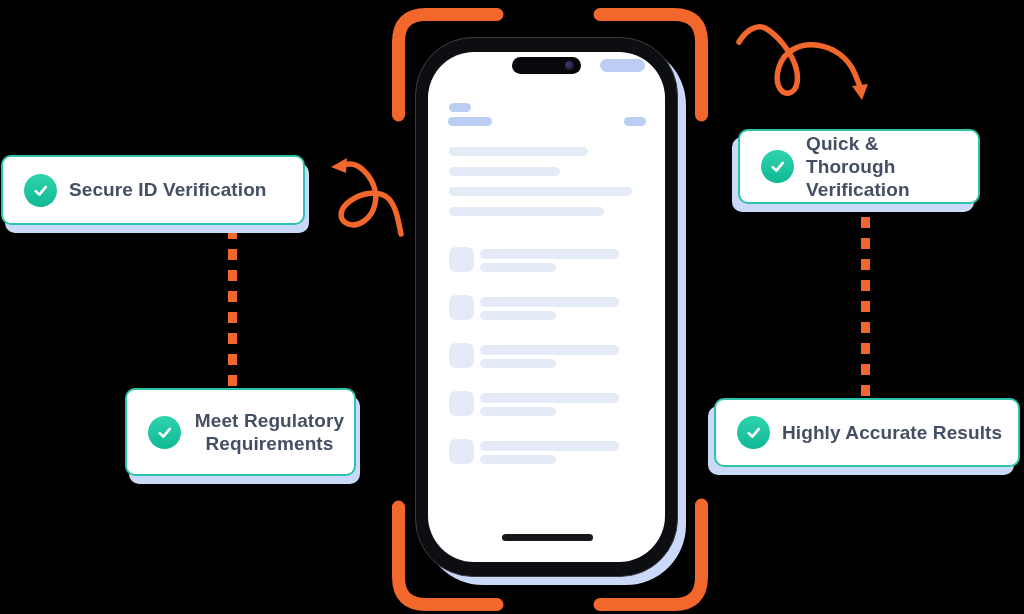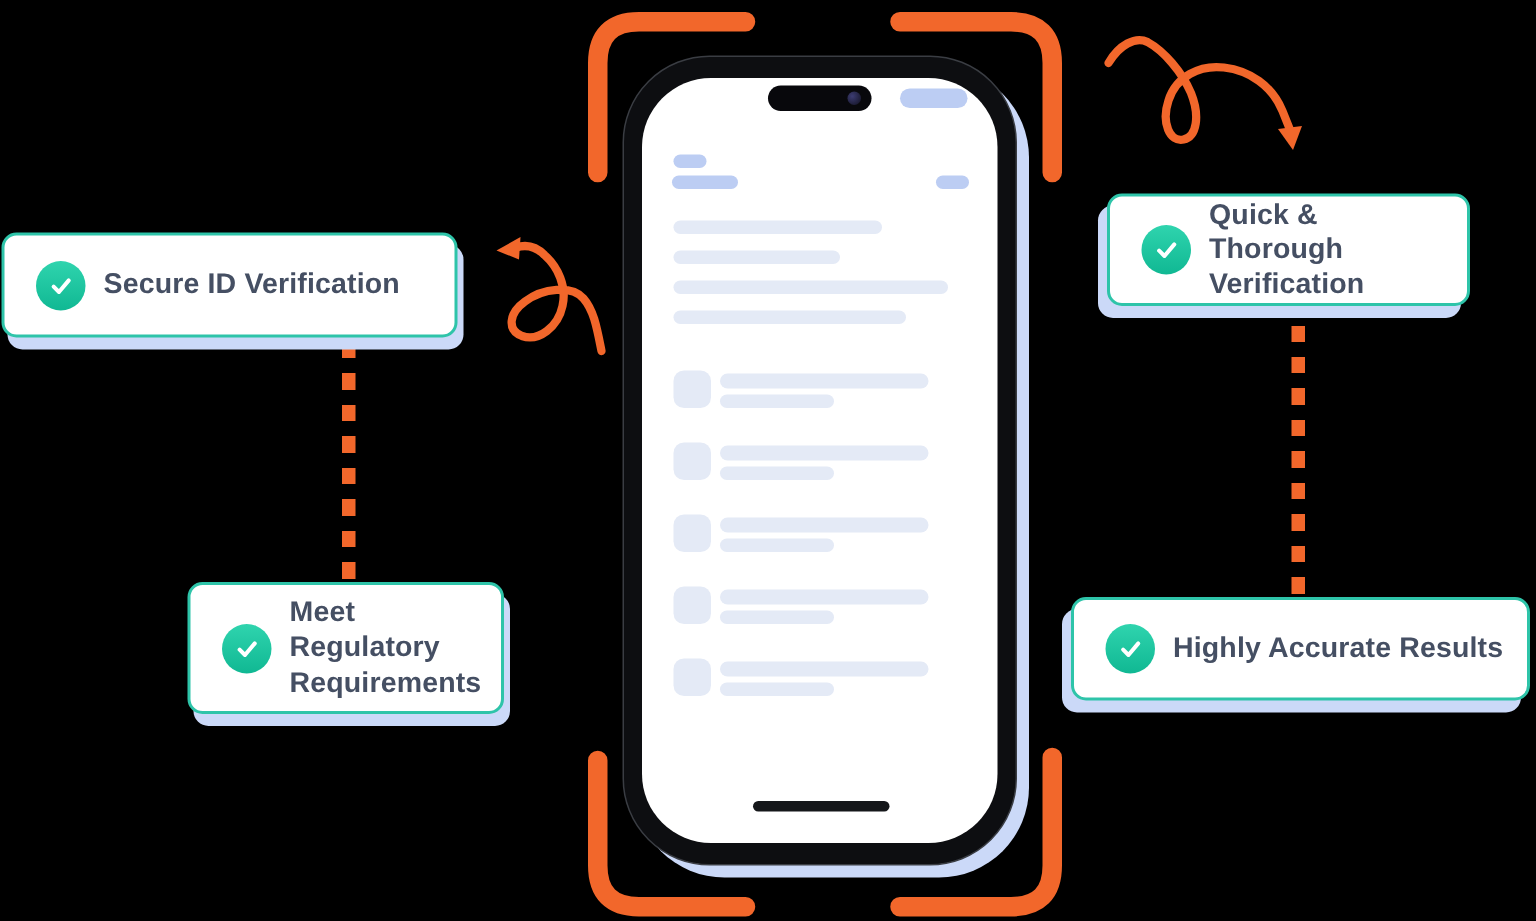--- a/index.html
+++ b/index.html
@@ -38,21 +38,21 @@
   .sk-la{height:10px;border-radius:5px;background:var(--skeleton,#E4EAF6);}
   .sk-lb{height:9px;border-radius:4.5px;background:var(--skeleton,#E4EAF6);}
   .home-bar{position:absolute;left:74px;top:482px;width:91px;height:7px;border-radius:3.5px;background:#15171a;}
 
   .card{position:absolute;z-index:4;background:#fff;border:2px solid var(--teal,#2EC4A9);
         border-radius:10px;display:flex;align-items:center;gap:12px;padding-left:21px;
         box-sizing:border-box;}
   .card-shadow-r{box-shadow:4px 8px 0 var(--lavender,#CBD9F8);}
   .card-shadow-l{box-shadow:-6px 8px 0 var(--lavender,#CBD9F8);}
   .card-tl{left:1px;top:122px;width:304px;height:70px;margin-top:33px;}
-  .card-bl{left:125px;top:388px;width:211px;height:88px;}
+  .card-bl{left:125px;top:388px;width:231px;height:88px;text-align:center;}
   .card-tr{left:738px;top:129px;width:242px;height:75px;}
   .card-br{left:714px;top:398px;width:306px;height:69px;}
   .check{width:33px;height:33px;border-radius:50%;flex:0 0 auto;
          background:linear-gradient(180deg,#2FD4AE,#10B893);
          display:flex;align-items:center;justify-content:center;}
   .check svg{display:block;}
   .card-label{font-size:19px;font-weight:700;color:var(--text,#454F63);line-height:1.22;
               letter-spacing:.1px;padding-right:8px;}
 </style>
 </head>

